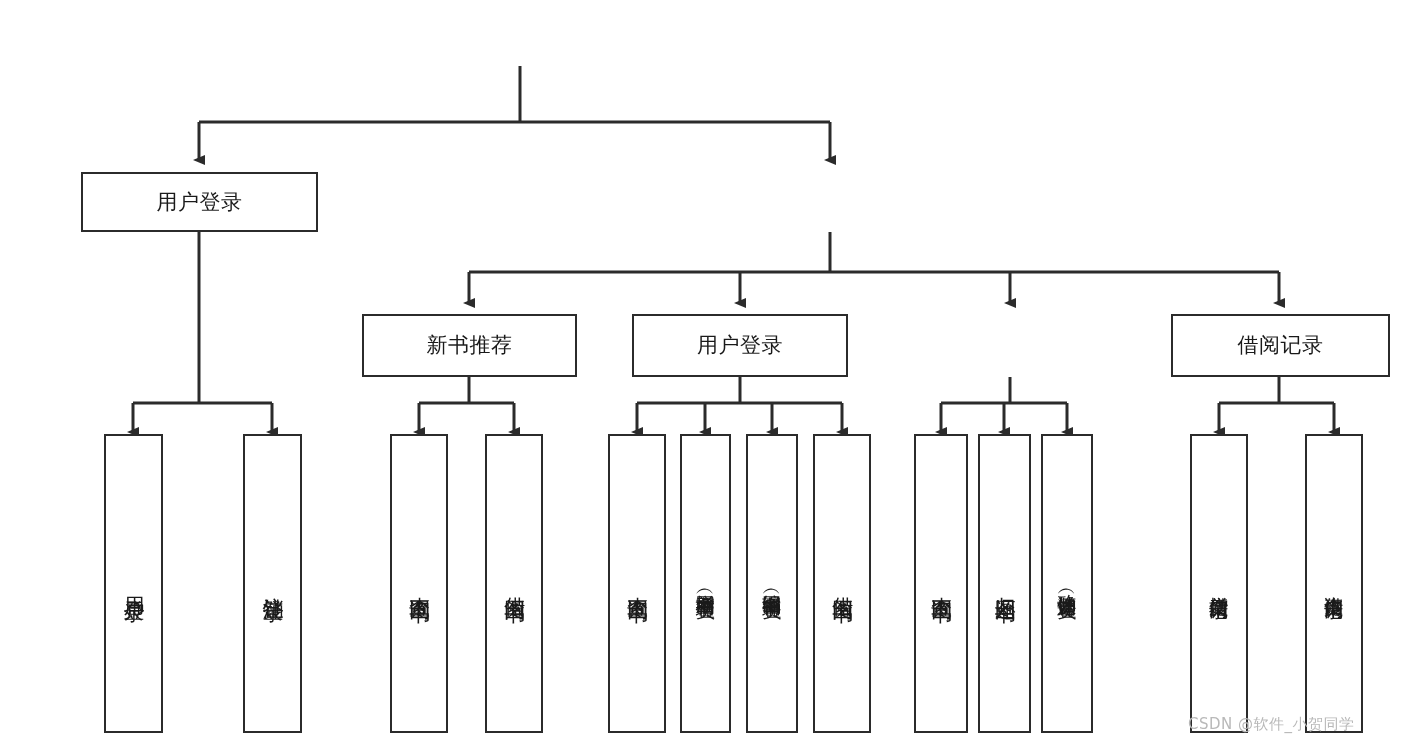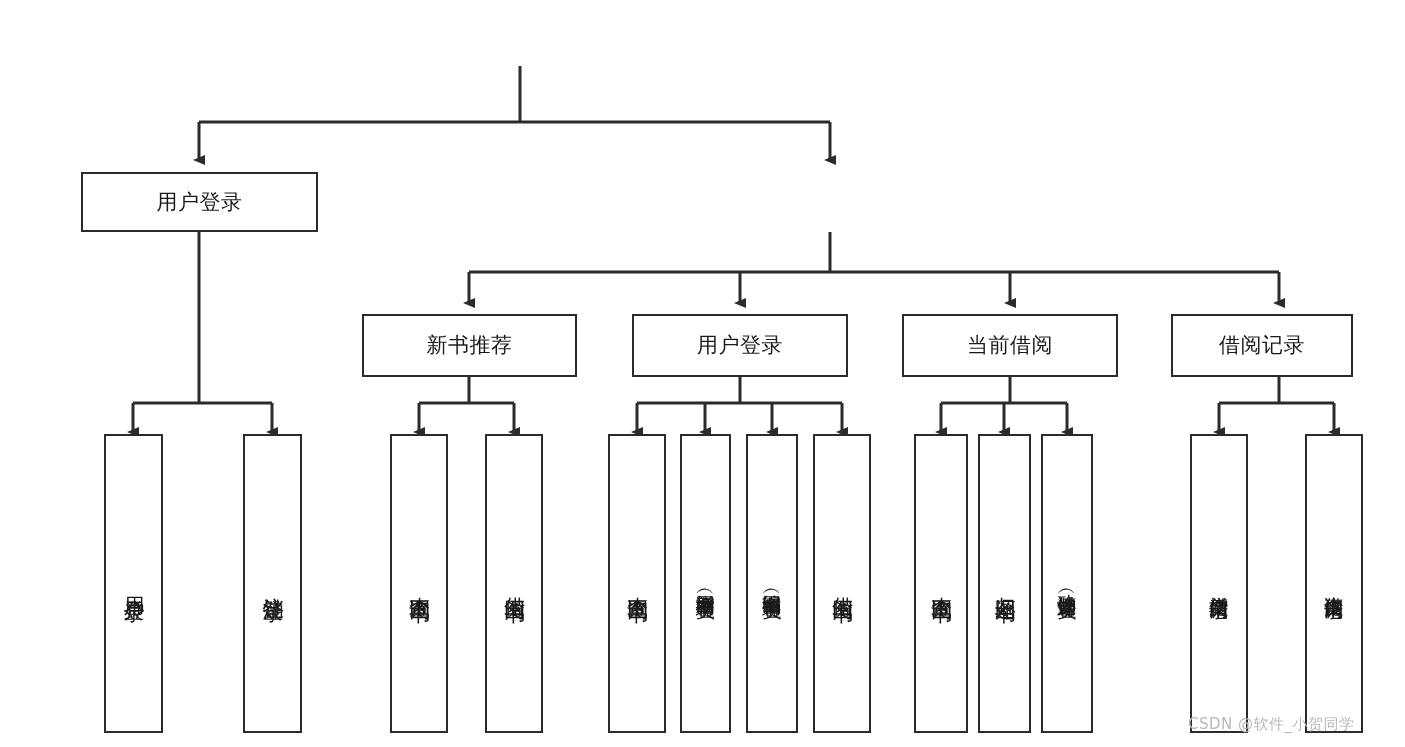--- a/index.html
+++ b/index.html
@@ -130,24 +130,21 @@
   <div class="node horizontal" style="left:81px; top:172px; width:237px; height:60px;">
     <span class="node-label">用户登录</span>
   </div>
 
   <div class="node horizontal" style="left:362px; top:314px; width:215px; height:63px;text-align:center;">
     <span class="node-label">新书推荐</span>
   </div>
   <div class="node horizontal" style="left:632px; top:314px; width:216px; height:63px;">
     <span class="node-label">用户登录</span>
   </div>
-  <div class="node horizontal" style="left:902px; top:314px; width:216px; height:63px;">
-    <span class="node-label">当前借阅</span>
-  </div>
-  <div class="node horizontal" style="left:1171px; top:314px; width:182px; height:63px;">
+  <div class="node horizontal" style="left:1171px; top:314px; width:219px; height:63px;">
     <span class="node-label">借阅记录</span>
   </div>
 
   <div class="node vertical" style="left:104px; top:434px; width:59px; height:299px;">
     <span class="node-label">用户登录</span>
   </div>
   <div class="node vertical" style="left:243px; top:434px; width:59px; height:299px;">
     <span class="node-label">注销登录</span>
   </div>
 

